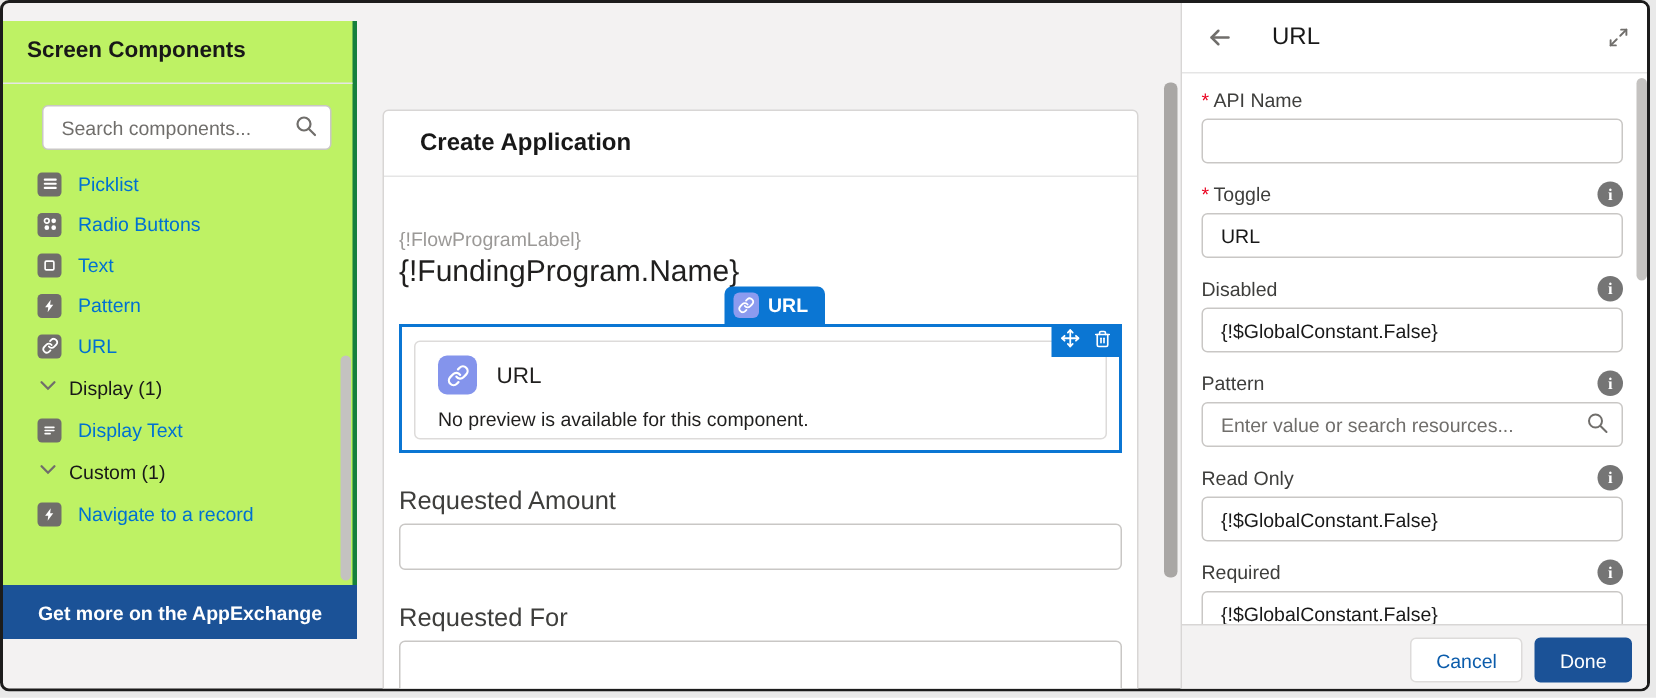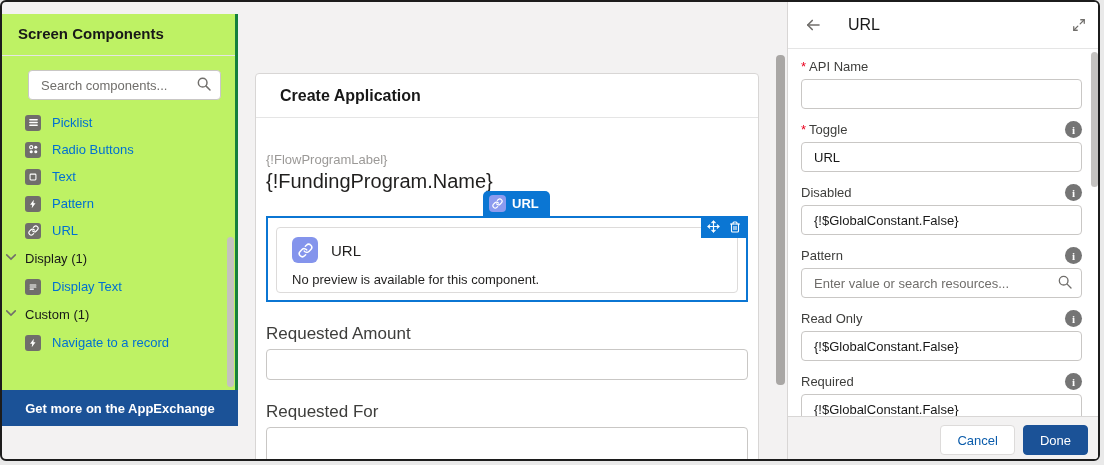--- a/index.html
+++ b/index.html
@@ -17,21 +17,21 @@
   .search-wrap input{ width:100%; height:30px; border:1px solid #c9c7c5; border-radius:4px;
                       padding:0 32px 0 12px; font-size:13px; color:#181818; outline:none;
                       font-family:"Liberation Sans",sans-serif; }
   .search-wrap input::placeholder{ color:#706e6b; }
   .search-wrap .mag{ position:absolute; right:9px; top:6px; }
   .side-list{ position:relative; }
   .side-item{ display:flex; align-items:center; gap:11px; height:27px; padding-left:23px; cursor:pointer; }
   .side-item .label{ color:#0070d2; font-size:13px; }
   .sq-icon{ width:16px; height:16px; border-radius:3px; background:#706e6b; display:flex;
             align-items:center; justify-content:center; flex:0 0 16px; }
-  .side-section{ display:flex; align-items:center; gap:8px; height:29px; padding-left:3px;
+  .side-section{ display:flex; align-items:center; gap:8px; height:29px; padding-left:24px;
                  color:#181818; font-size:13px; cursor:pointer; }
   .v-scroll{ position:absolute; border-radius:4px; background:#c4c2c0; }
   .sb-scroll{ right:1px; top:223px; width:7px; height:150px; }
   .banner{ position:absolute; left:0; top:376px; width:236px; height:36px; background:#1b5297;
            color:#fff; font-size:13px; font-weight:700; display:flex; align-items:center;
            justify-content:center; cursor:pointer; }
 
   
   .canvas{ position:absolute; left:236px; top:0; width:549px; height:461px;margin-top:48px; }
   .canvas-scroll{ right:2px; top:5px; width:9px; height:330px; background:#a9a7a5; }

